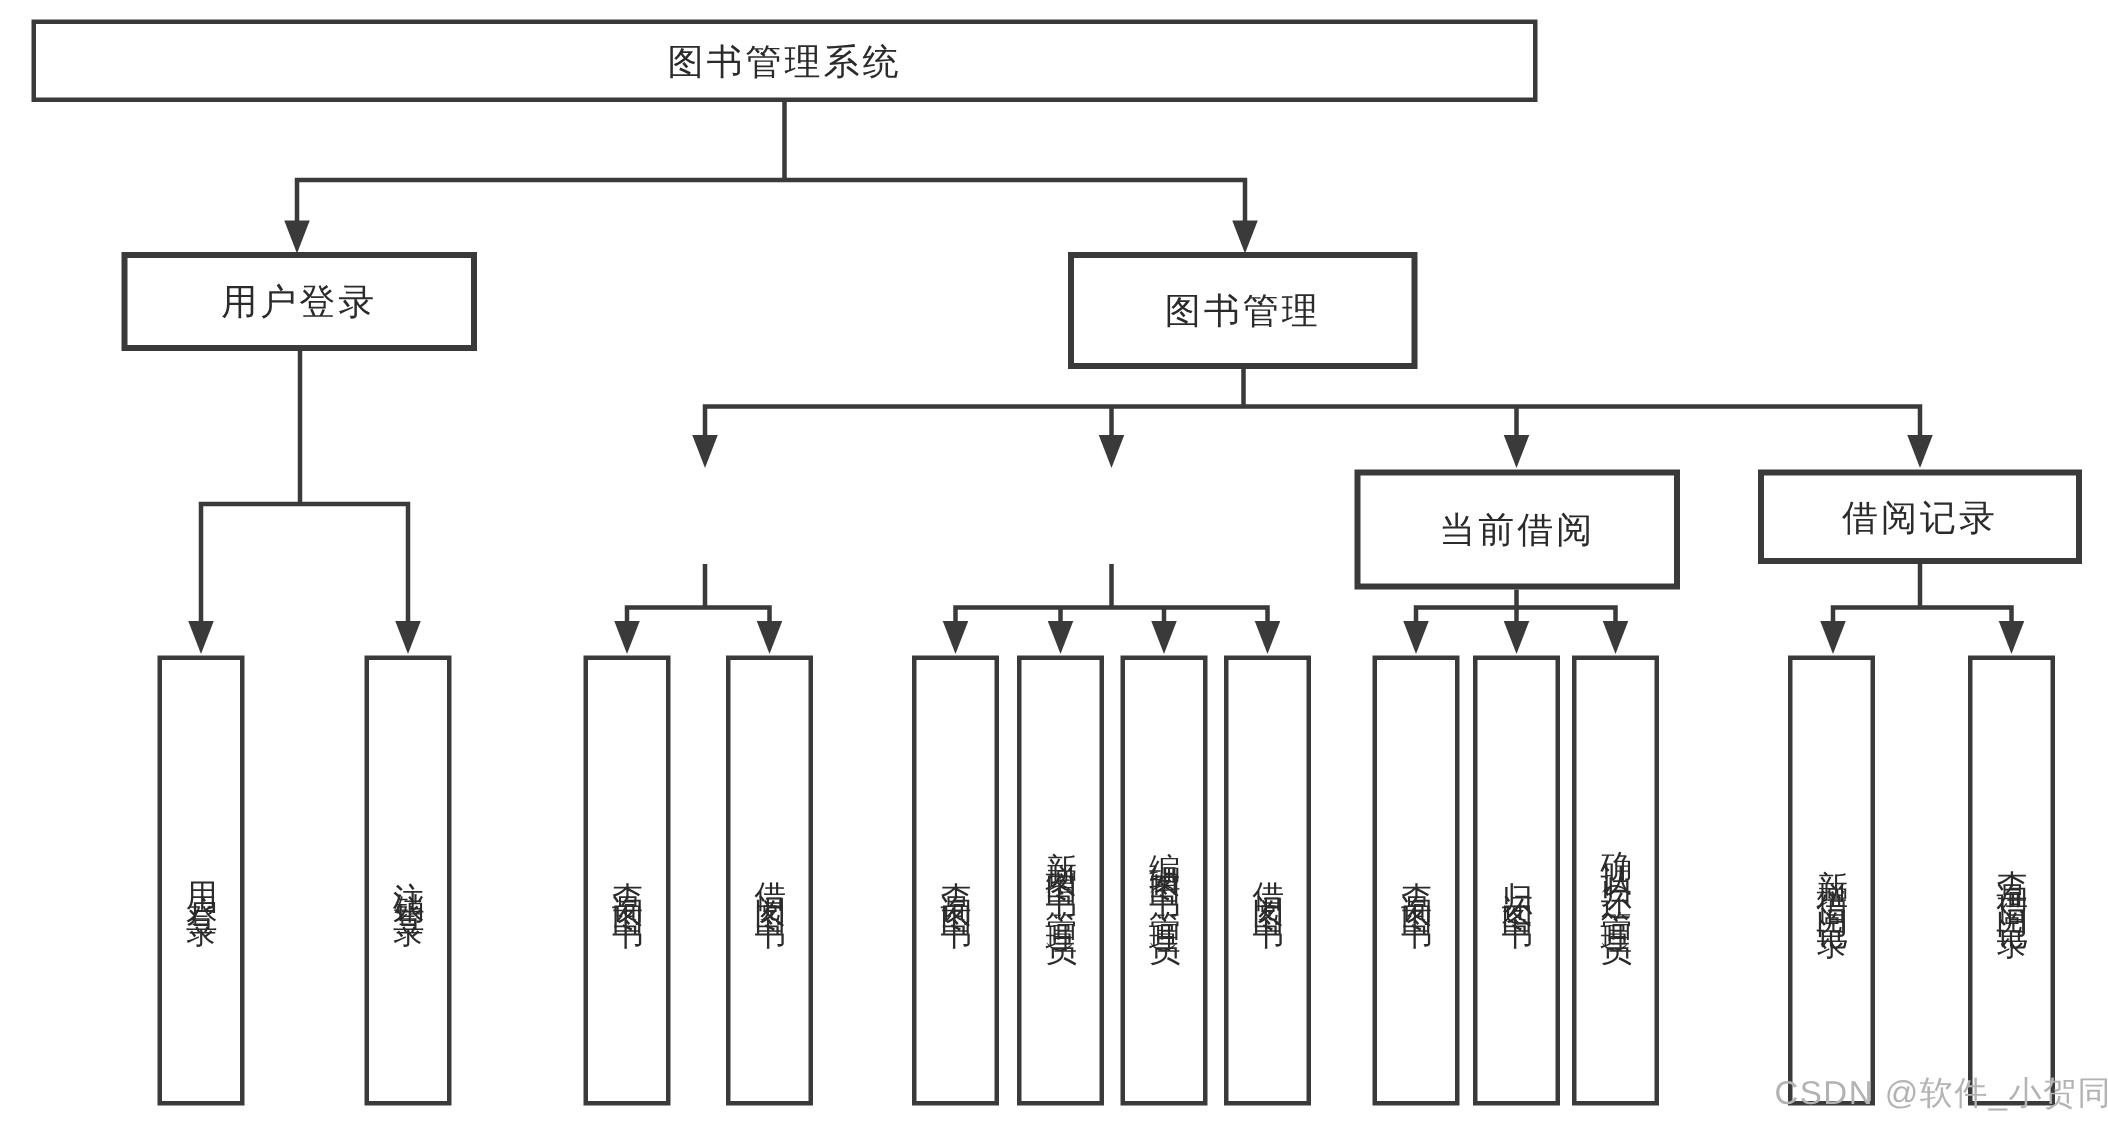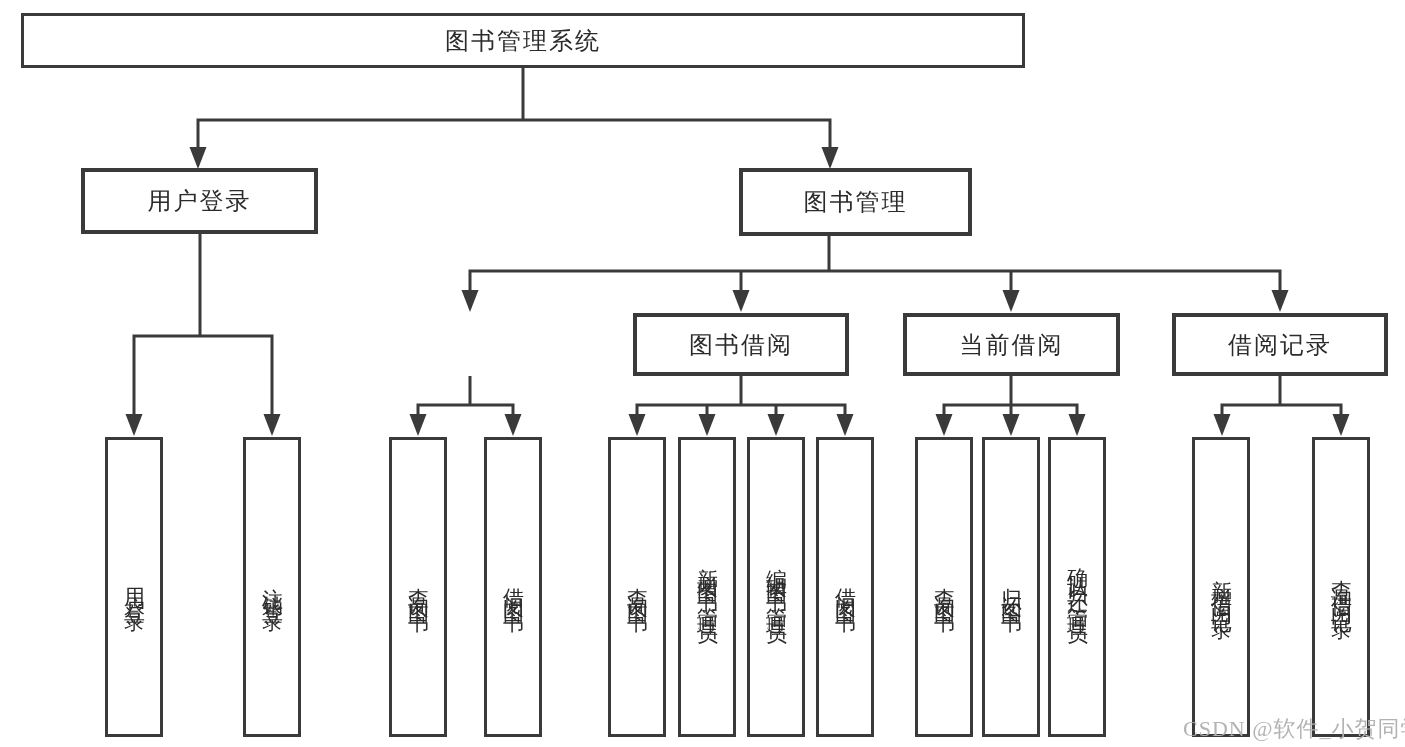--- a/index.html
+++ b/index.html
@@ -1,21 +1,21 @@
 <!DOCTYPE html>
 <html><head>
 <meta charset="utf-8">
 <style>
   html, body { margin: 0; padding: 0; background: #ffffff; }
   #canvas {
     position: relative;
     width: 1405px;
     height: 747px;
     background: #ffffff;
-    font-family: Liberation Serif, serif;
+    font-family: Liberation Sans, sans-serif;
     overflow: hidden;
   }
   #connectors {
     position: absolute;
     left: 0; top: 0;
     pointer-events: none;
   }
   #connectors path {
     stroke: #3a3a3a;
     stroke-width: 3;
@@ -105,28 +105,25 @@
     </g>
   </svg>
 
   <div class="node root" style="left:21px; top:13px; width:1004px; height:55px;">
     <span class="h-label">图书管理系统</span>
   </div>
 
   <div class="node lvl2" style="left:81px; top:168px; width:237px; height:66px;">
     <span class="h-label">用户登录</span>
   </div>
-  <div class="node lvl2" style="left:712px; top:168px; width:233px; height:68px;margin-left:27px;">
+  <div class="node lvl2" style="left:712px; top:168px; width:233px; height:78px;">
     <span class="h-label">图书管理</span>
   </div>
 
-  <div class="node lvl3" style="left:633px; top:313px; width:216px; height:63px;">
-    <span class="h-label">图书借阅</span>
-  </div>
-  <div class="node lvl3" style="left:903px; top:313px; width:217px; height:63px;">
+  <div class="node lvl3" style="left:903px; top:313px; width:217px; height:80px;">
     <span class="h-label">当前借阅</span>
   </div>
   <div class="node lvl3" style="left:1172px; top:313px; width:216px; height:63px;">
     <span class="h-label">借阅记录</span>
   </div>
 
   <div class="node leaf" style="left:105px; top:437px; width:58px; height:300px;">
     <span class="v-label">用户登录</span>
   </div>
   <div class="node leaf" style="left:243px; top:437px; width:58px; height:300px;">

